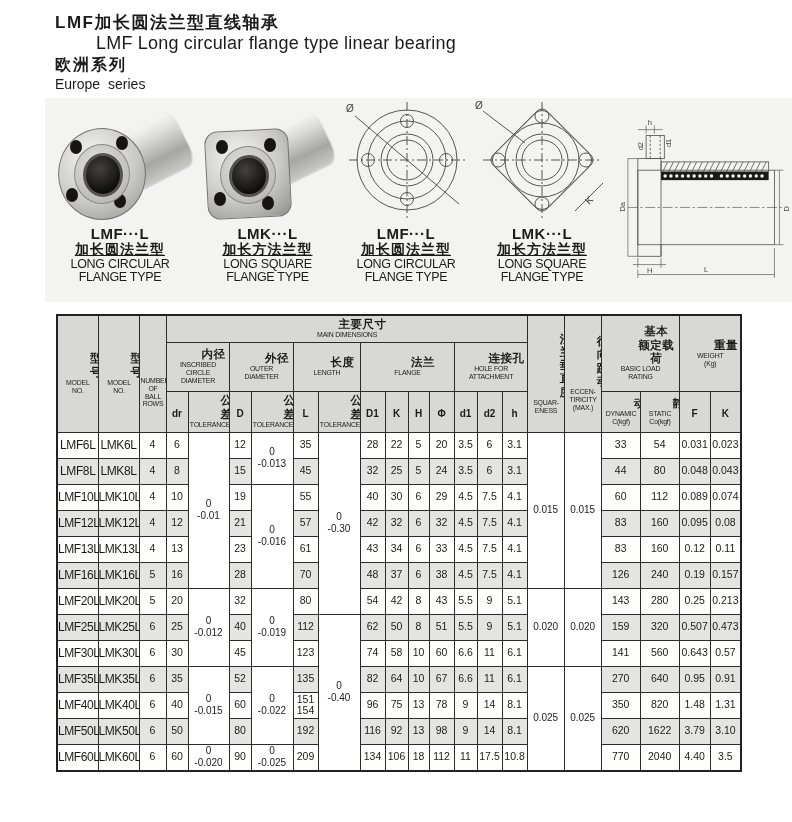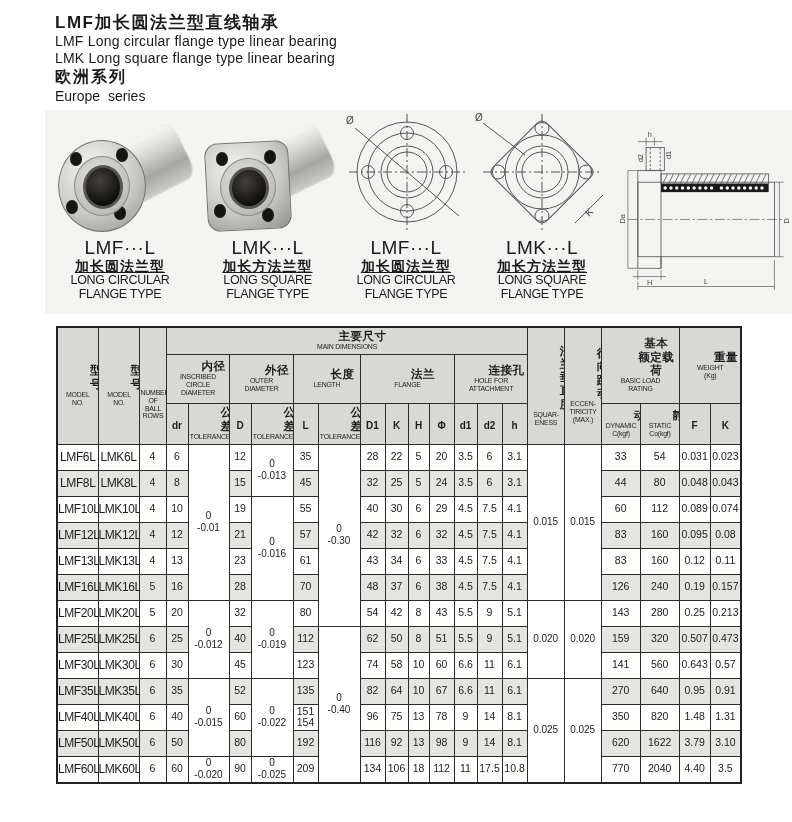--- a/index.html
+++ b/index.html
@@ -3,31 +3,31 @@
 <meta charset="utf-8">
 <style>
   html,body{margin:0;padding:0;background:#ffffff;}
   body{width:792px;height:822px;overflow:hidden;
        font-family:"Liberation Sans","DejaVu Sans",sans-serif;color:#1b1b1b;}
   .page{position:relative;width:792px;height:676px;}
 
   
   .title-block{padding:12px 0 0 55px;}
   .t-zh{font-size:17px;font-weight:bold;letter-spacing:1.5px;line-height:1.25;}
-  .t-en{font-size:14px;letter-spacing:.2px;line-height:1.2;}
+  .t-en{font-size:18px;letter-spacing:.2px;line-height:1.2;margin-left:41px;}
   .t-series-zh{font-size:16px;font-weight:bold;letter-spacing:2px;line-height:1.3;}
   .t-series-en{font-size:14px;word-spacing:4px;line-height:1.15;}
 
   
   .product-strip{margin:6px 0 0 45px;width:747px;height:204px;
                  background:#f3f3f1;display:flex;}
   .panel{display:flex;flex-direction:column;align-items:center;}
   .art{height:126px;display:flex;align-items:center;justify-content:center;position:relative;width:100%;}
   .caption{text-align:center;line-height:1.1;margin-top:2px;}
-  .cap-model{font-size:19px;font-weight:normal;letter-spacing:.5px;}
+  .cap-model{font-size:15px;font-weight:bold;letter-spacing:.5px;}
   .cap-zh{font-size:14px;font-weight:bold;letter-spacing:1px;text-decoration:underline;font-family:Liberation Serif, serif;}
   .cap-en{font-size:12.5px;letter-spacing:-.3px;white-space:pre-line;line-height:1.08;}
 
   
   .photo{position:relative;width:140px;height:122px;}
   .p-body{position:absolute;border-radius:10px/16px;
           background:linear-gradient(180deg,#f2f2f0 6%,#dcdcd9 28%,#a6a6a2 68%,#c8c8c4 100%);
           box-shadow:0 1px 2px rgba(0,0,0,.25);}
   .p1 .p-body{left:52px;top:26px;width:86px;height:58px;transform:rotate(-27deg);}
   .p2 .p-body{left:50px;top:24px;width:82px;height:56px;transform:rotate(-26deg);}
@@ -65,21 +65,20 @@
   .spec tbody td:nth-child(1),.spec tbody td:nth-child(2){font-size:12px;letter-spacing:-.4px;}
 </style>
 </head>
 <body>
 
 <div class="page">
 
   <div class="title-block">
     <div class="t-zh">LMF加长圆法兰型直线轴承</div>
     <div class="t-en">LMF Long circular flange type linear bearing</div>
-    <div class="t-en">LMK Long square flange type linear bearing</div>
     <div class="t-series-zh">欧洲系列</div>
     <div class="t-series-en">Europe series</div>
   </div>
 
   <div class="product-strip">
 
     <div class="panel" style="width:150px">
       <div class="art">
         <div class="photo p1">
           <div class="p-body"></div>

